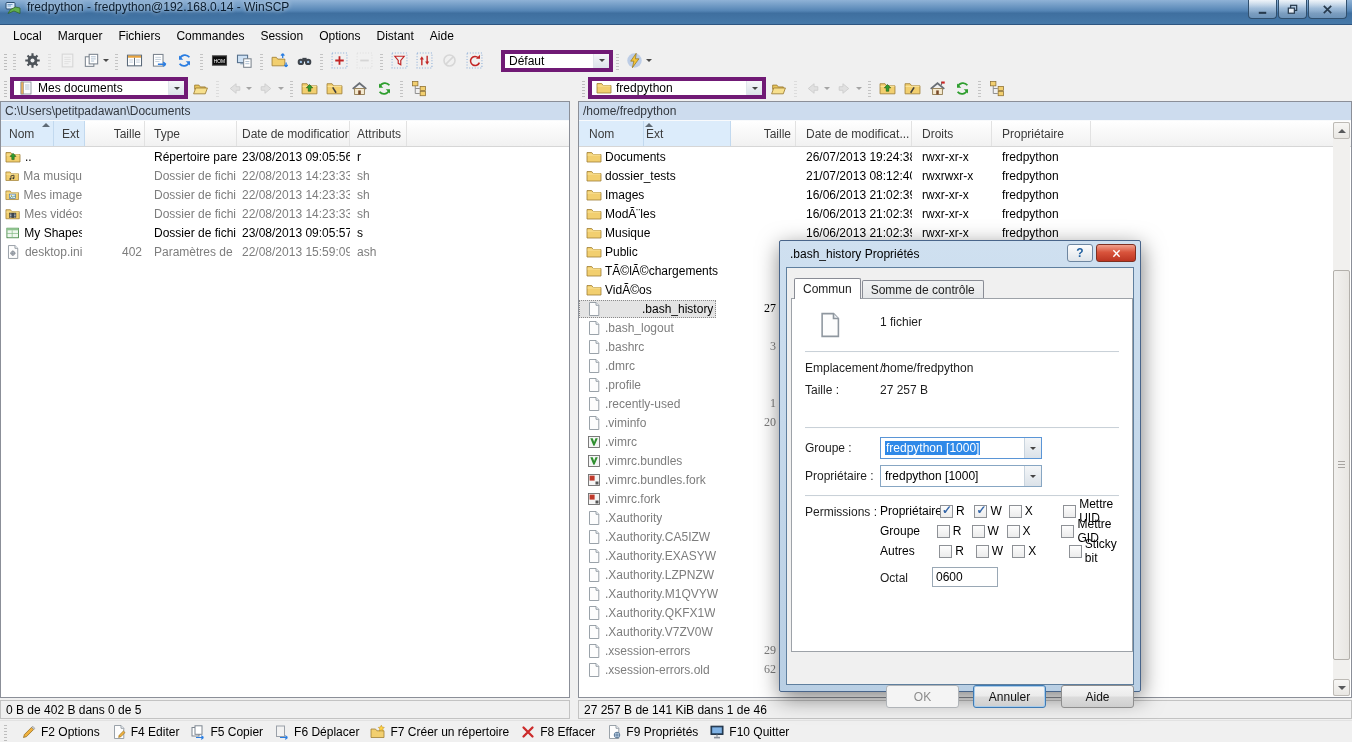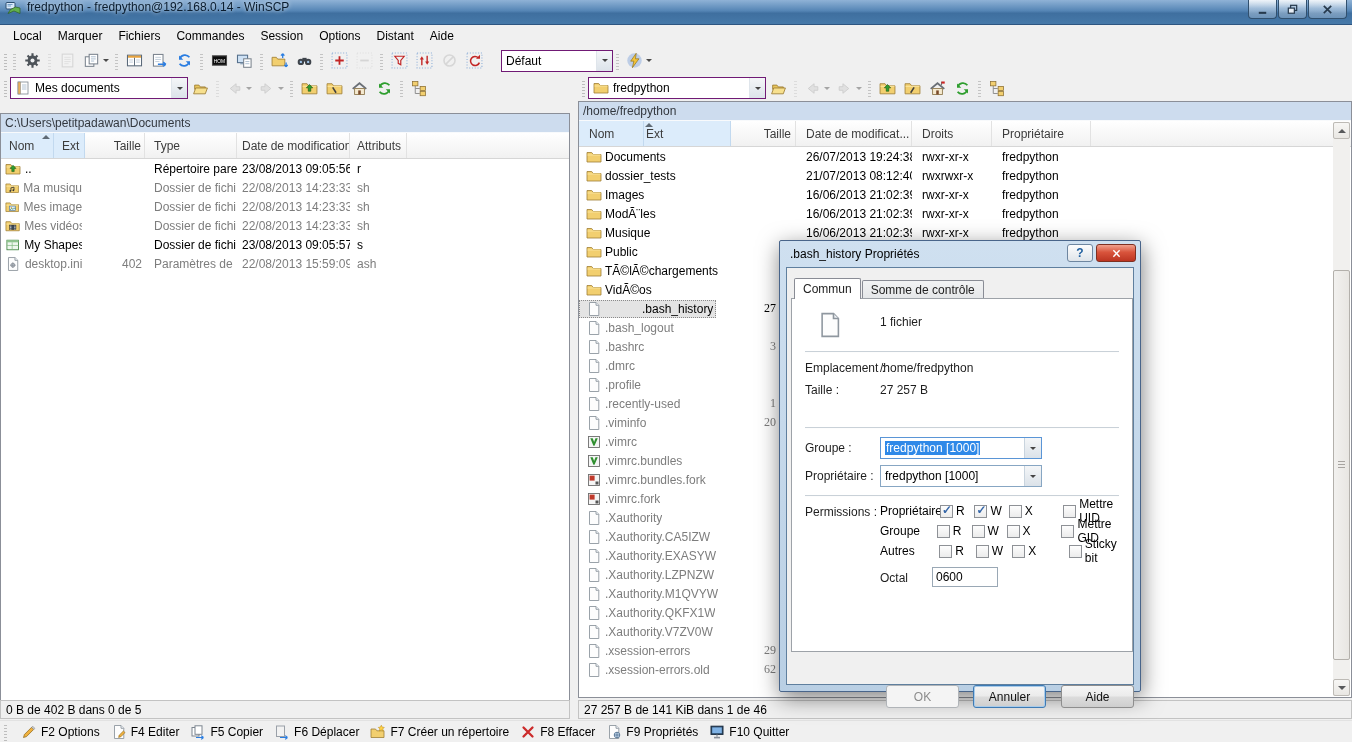--- a/index.html
+++ b/index.html
@@ -29,35 +29,35 @@
   
   .toolbar{position:absolute;top:46px;left:0;width:100%;height:29px;display:flex;align-items:center;background:#f0f0f0;}
   .grip{width:3px;height:18px;margin:0 3px 0 4px;
     background:repeating-linear-gradient(0deg,#bdbdbd 0 1px,transparent 1px 3px);}
   .tb-btn{height:24px;min-width:25px;padding:0 3px;display:flex;align-items:center;justify-content:center;border-radius:2px;position:relative;}
   .tb-btn.grp{margin-left:10px;}
   .tb-btn.grp::before{content:"";position:absolute;left:-7px;top:3px;bottom:3px;width:3px;
     background:repeating-linear-gradient(0deg,#c4c4c4 0 1px,transparent 1px 3px);}
   .tb-btn.dis{filter:grayscale(1) opacity(.45);}
   .caretbit{width:0;height:0;border:3px solid transparent;border-top-color:#4a4a4a;margin-left:3px;margin-top:3px;}
-  .combo{height:22px;background:#fff;border:1px solid #701a75;display:flex;align-items:center;padding-left:4px;}
+  .combo{height:22px;background:#fff;border:4px solid #701a75;display:flex;align-items:center;padding-left:4px;}
   .combo .cicon{margin-right:4px;}
   .combo .dd{margin-left:auto;width:16px;align-self:stretch;display:flex;align-items:center;justify-content:center;
     border-left:1px solid #dfe5eb;background:linear-gradient(#f4f6f8,#dce3ea);}
   .dd i{width:0;height:0;border:3.5px solid transparent;border-top-color:#444;margin-top:3px;}
   .profile-combo{width:112px;margin-left:14px;}
 
   .addrbar{position:absolute;top:75px;height:26px;display:flex;align-items:center;background:#f0f0f0;}
   #addr-left{left:0;width:578px;}
   #addr-right{left:578px;width:774px;}
   .drive-combo{width:178px;}
 
   
   .panel{position:absolute;top:101px;height:597px;background:#fff;border:1px solid #8b8f98;}
-  #left-panel{left:0;width:570px;margin-top:12px;}
+  #left-panel{left:0;width:570px;}
   #right-panel{left:578px;width:774px;}
   .pathbar{height:19px;background:#cddcee;display:flex;align-items:center;padding-left:4px;color:#33383f;
     border-bottom:1px solid #f8fafc;}
   .lheader{height:26px;display:flex;background:linear-gradient(#ffffff,#f1f1f1);border-bottom:1px solid #d6d6d6;position:relative;}
   .lheader span{display:flex;align-items:center;border-right:1px solid #e2e2e2;color:#3c3c3c;overflow:hidden;white-space:nowrap;}
   .sortmark{position:absolute;top:2px;width:0;height:0;border-left:4px solid transparent;border-right:4px solid transparent;border-bottom:4px solid #5f6a75;}
   #lp-header span:nth-of-type(-n+2),#rp-header span:nth-of-type(-n+2){background:#dcecfb;border-right-color:#c2d9ef;}
   #lp-header span:nth-of-type(1){width:53px;padding-left:8px;}
   #lp-header span:nth-of-type(2){width:31px;padding-left:8px;}
   #lp-header span:nth-of-type(3){width:60px;justify-content:flex-end;padding-right:3px;}

